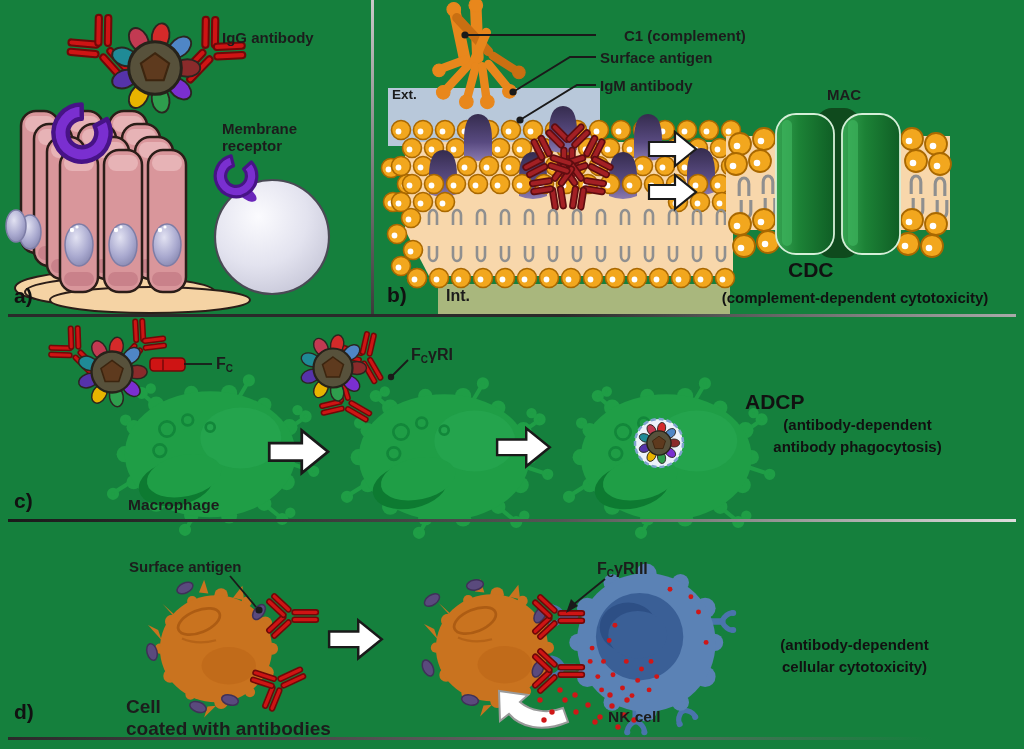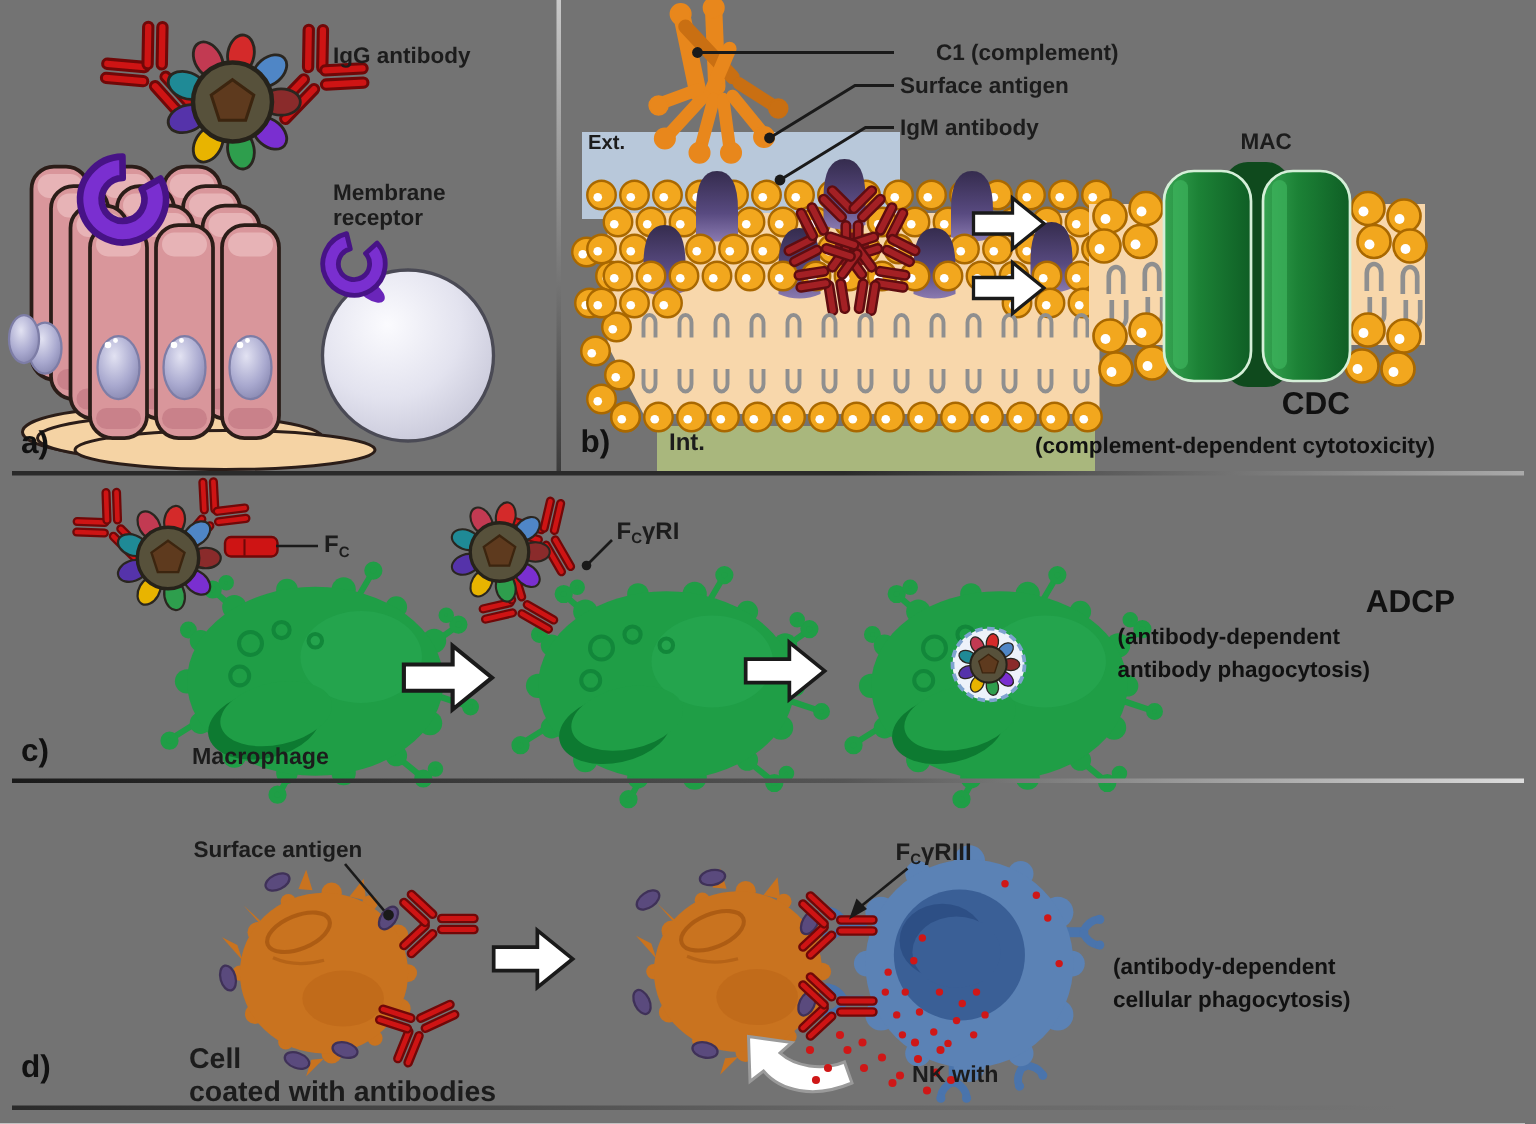--- a/index.html
+++ b/index.html
@@ -1,23 +1,23 @@
 <!DOCTYPE html>
 <html><head>
 <meta charset="utf-8">
 <style>
   html,body{margin:0;padding:0;background:#fff;}
-  #stage{position:relative;width:1024px;height:749px;background:#737373;overflow:hidden;
+  #stage{position:relative;width:1024px;height:749px;background:#15803d;overflow:hidden;
          font-family:"Liberation Sans",sans-serif;color:#1c1c1c;}
   .abs{position:absolute;}
   .lbl{position:absolute;font-weight:bold;font-size:15px;color:#1c1c1c;white-space:nowrap;line-height:1.15;}
   .lbl .sub{font-size:10px;vertical-align:-3px;}
   .letter{position:absolute;font-weight:bold;font-size:21px;color:#111;}
-  .title{position:absolute;font-weight:bold;font-size:21px;color:#111;text-align:right;}
-  .subtitle{position:absolute;font-weight:bold;font-size:15px;color:#111;white-space:nowrap;}
+  .title{position:absolute;font-weight:bold;font-size:21px;color:#111;text-align:left;}
+  .subtitle{position:absolute;font-weight:bold;font-size:15px;color:#111;text-align:center;white-space:nowrap;}
   .ctr{text-align:left;}
   .divider{position:absolute;}
   svg{position:absolute;overflow:visible;}
 </style>
 </head>
 <body>
 
 <svg width="0" height="0" style="position:absolute" aria-hidden="true">
 <defs>
   <radialGradient id="gSphere" cx="38%" cy="32%" r="78%">
@@ -665,17 +665,17 @@
   <div class="title" style="left:745px;top:390px;width:225px">ADCP</div>
   <div class="subtitle" style="left:745px;top:416px;width:225px">(antibody-dependent</div>
   <div class="subtitle" style="left:745px;top:438px;width:225px">antibody phagocytosis)</div>
 
   <div class="lbl" style="left:129px;top:558px">Surface antigen</div>
   <div class="lbl" style="left:597px;top:560px;font-size:16px"><span>F</span><span class="sub">C</span><span>γRIII</span></div>
   <div class="lbl" style="left:126px;top:696px;font-size:19px">
     <div>Cell</div>
     <div>coated with antibodies</div>
   </div>
-  <div class="lbl" style="left:608px;top:708px;font-size:15.5px">NK with</div>
+  <div class="lbl" style="left:608px;top:708px;font-size:15.5px">NK cell</div>
   <div class="letter" style="left:14px;top:700px">d)</div>
   <div class="subtitle" style="left:742px;top:636px;width:225px">(antibody-dependent</div>
-  <div class="subtitle" style="left:742px;top:658px;width:225px">cellular phagocytosis)</div>
+  <div class="subtitle" style="left:742px;top:658px;width:225px">cellular cytotoxicity)</div>
 </div>
 
 </body></html>

